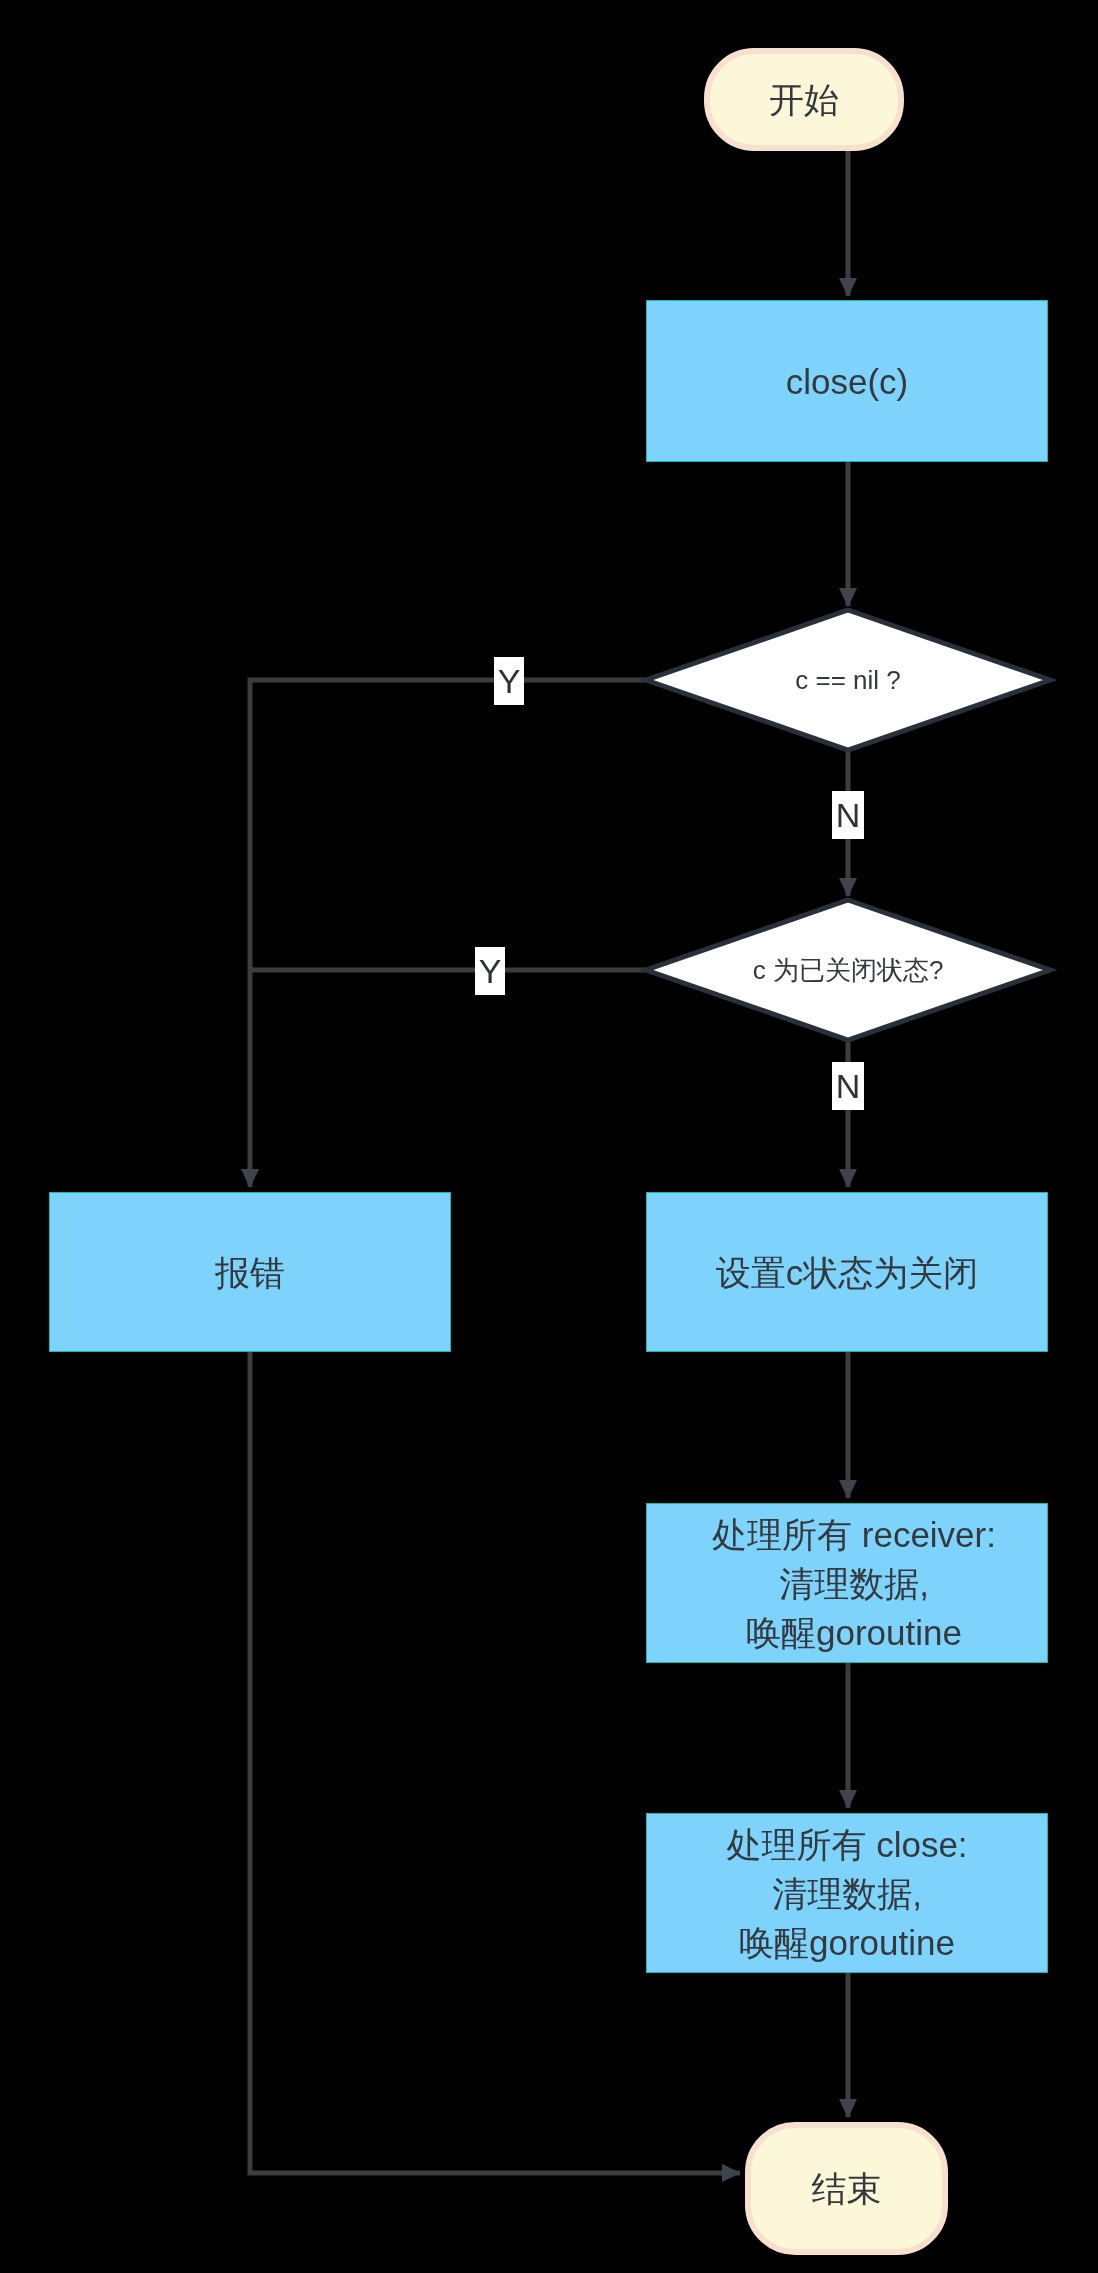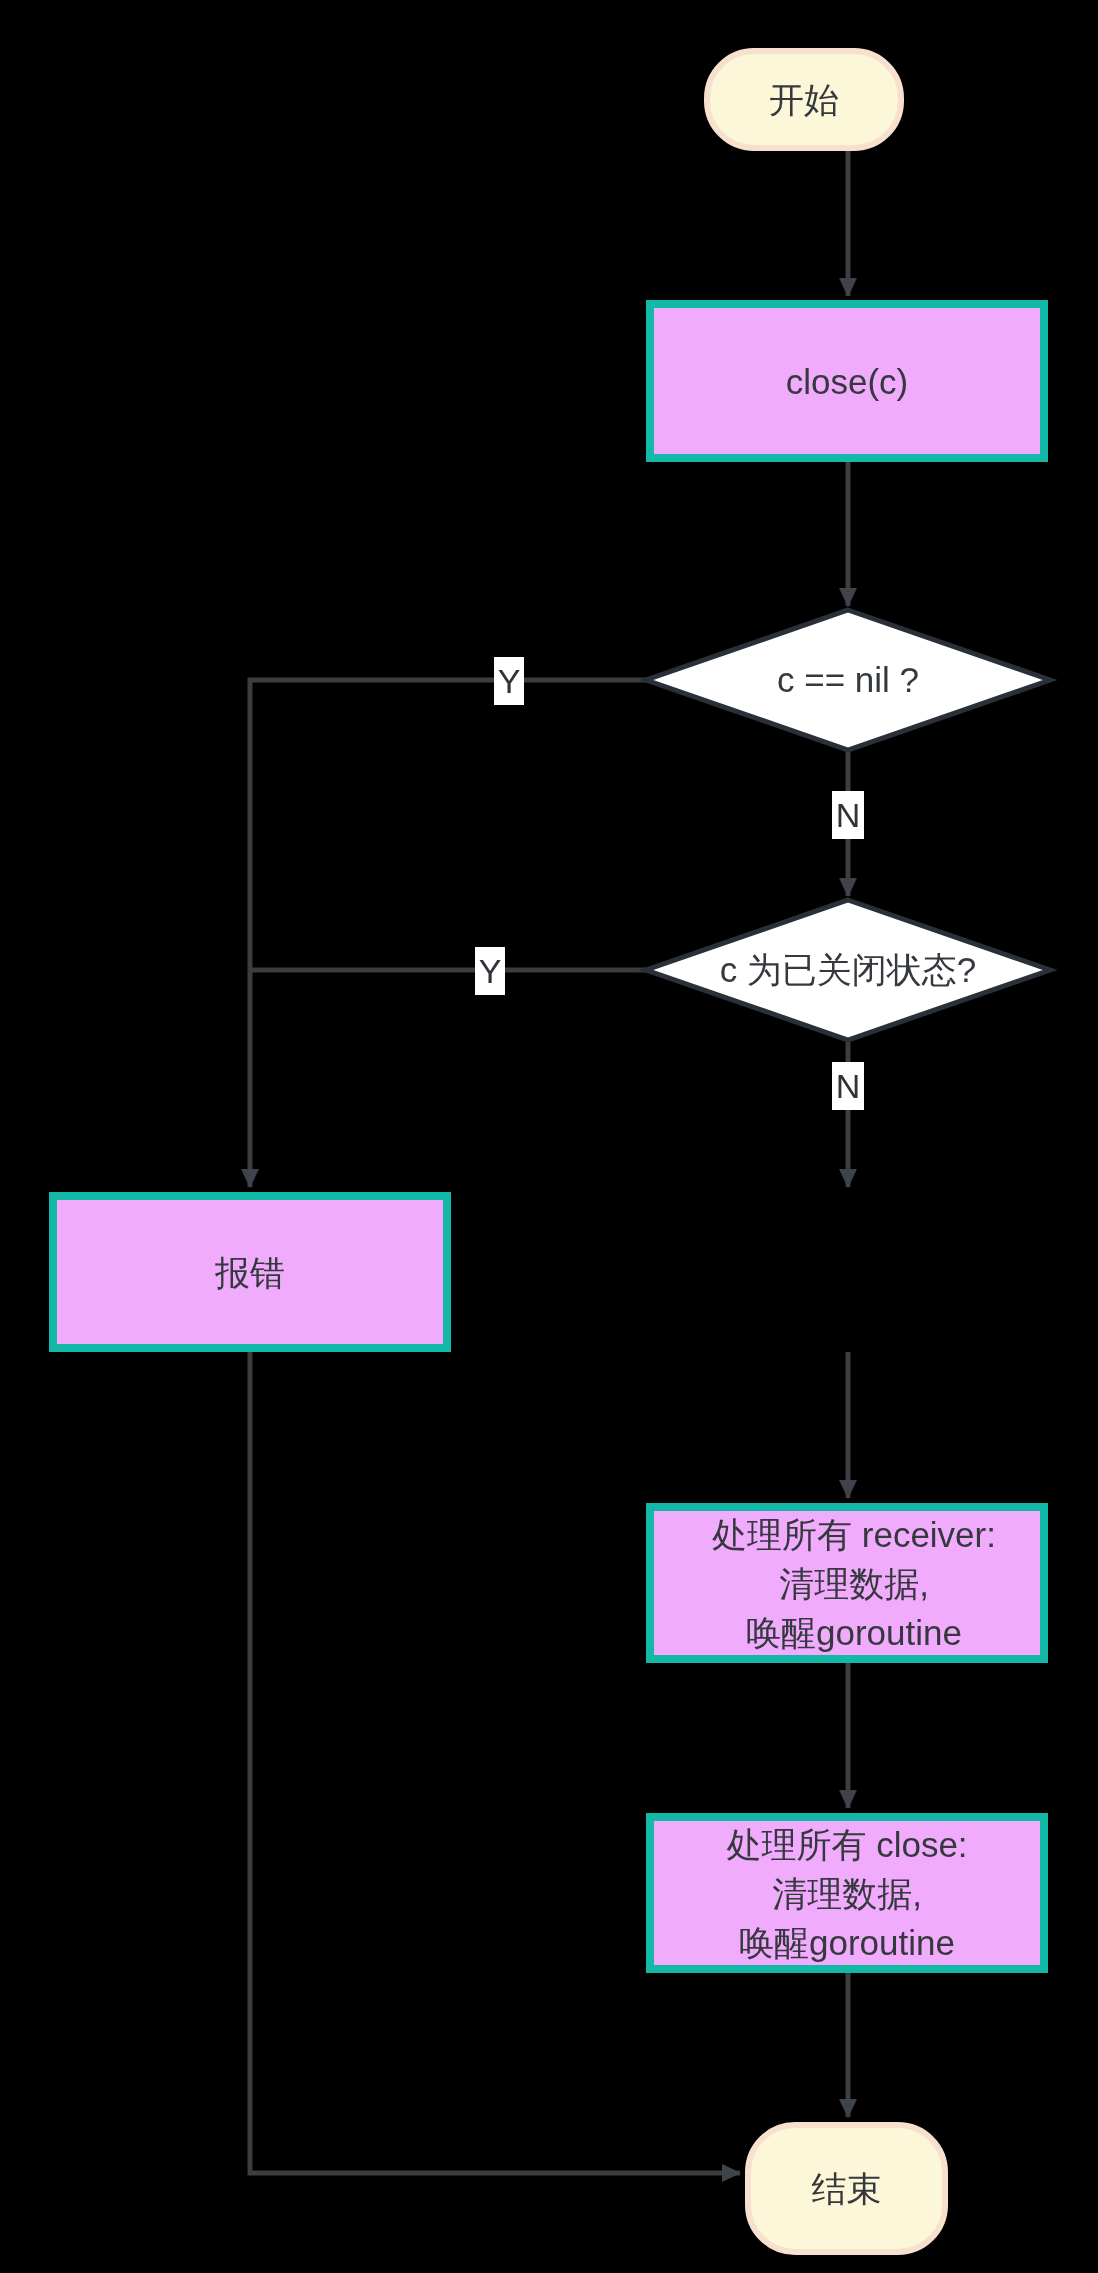--- a/index.html
+++ b/index.html
@@ -14,33 +14,33 @@
   .node{
     position:absolute;
     display:flex;align-items:center;justify-content:center;
     text-align:center;
     color:#35393e;
     font-size:35px;
     box-sizing:border-box;
     line-height:1.4;
   }
   .process{
-    background:#f0abfc;
-    border:8px solid #14b8a6;
+    background:#7dd3fc;
+    border:1px solid #14b8a6;
   }
   .terminal{
     background:#fcf7d8;
     border:6px solid #f7e0cd;
     border-radius:50px;
   }
   .decision-label{
     position:absolute;
     display:flex;align-items:center;justify-content:center;
     text-align:center;
-    color:#35393e;font-size:35px;
+    color:#35393e;font-size:26px;
   }
   .edge-label{
     position:absolute;
     background:#ffffff;
     color:#2f3338;
     font-size:34px;
     display:flex;align-items:center;justify-content:center;
   }
   #node-start{left:704px;top:48px;width:200px;height:103px;}
   #node-close{left:646px;top:300px;width:402px;height:162px;}
@@ -97,20 +97,23 @@
     <span>c == nil ?</span>
   </div>
   <div class="decision-label" id="label-closed-check">
     <span>c 为已关闭状态?</span>
   </div>
 
   <div class="node process" id="node-error">
     <span>报错</span>
   </div>
 
+  <div class="node process" id="node-set-closed">
+    <span>设置c状态为关闭</span>
+  </div>
 
   <div class="node process" id="node-receivers">
     <div>
       <span class="multiline">处理所有 receiver:</span>
       <span class="multiline">清理数据,</span>
       <span class="multiline">唤醒goroutine</span>
     </div>
   </div>
 
   <div class="node process" id="node-senders">

